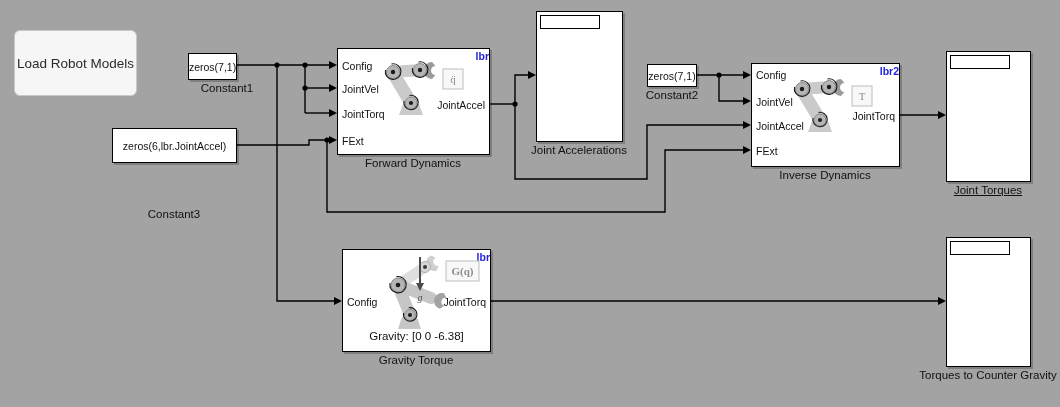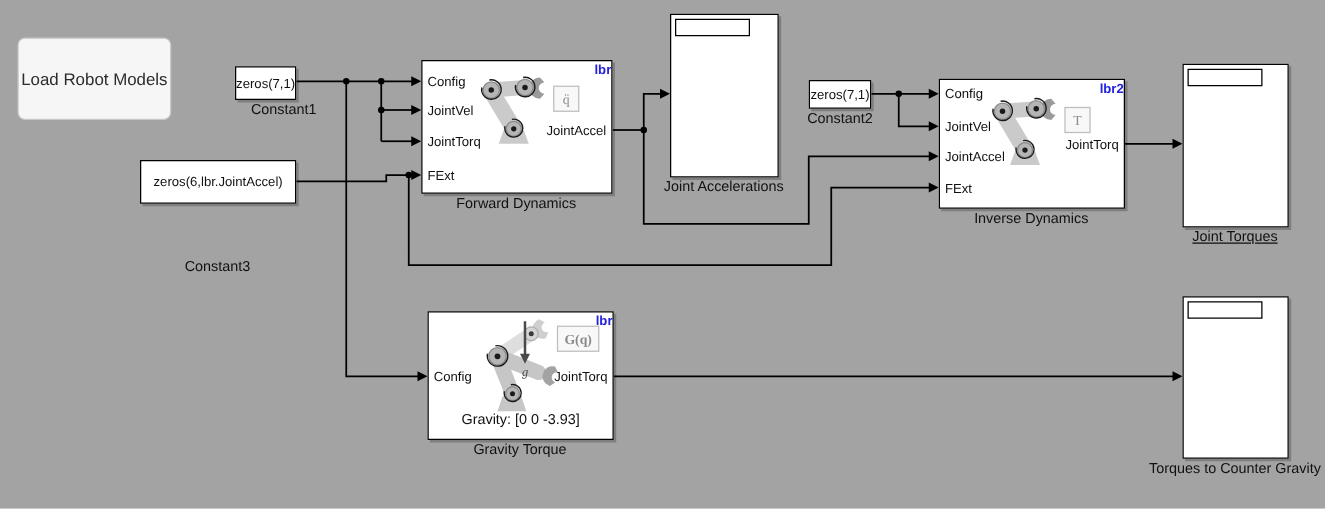--- a/index.html
+++ b/index.html
@@ -190,21 +190,21 @@
       <path d="M35.5 60 a6.8 6.8 0 1 0 5.2 -5.2" stroke="#1a1a1a" stroke-width="1.1" fill="none"></path>
 
       <g>
         <line x1="52" y1="4" x2="52" y2="31" stroke="#4a4a4a" stroke-width="2"></line>
         <path d="M48 30 h8 l-4 8 z" fill="#4a4a4a"></path>
         <text class="sym" x="52" y="48" text-anchor="middle" font-size="10" font-style="italic" fill="#4a4a4a">g</text>
       </g>
       <rect x="78" y="8" width="33" height="20" fill="#f8f8f8" stroke="#bdbdbd"></rect>
       <text class="sym" x="94.5" y="22" text-anchor="middle" font-size="11" font-weight="bold" fill="#8b8b8b">G(q)</text>
     </svg>
-    <div class="gravity-text" style="top:80px;">Gravity: [0 0 -3.93]</div>
+    <div class="gravity-text" style="top:80px;">Gravity: [0 0 -6.38]</div>
   </div>
   <div class="blk-label" style="left:416px;top:354px;">Gravity Torque</div>
 
   <div class="blk" style="left:946px;top:237px;width:85px;height:130px;">
     <div class="scope-inner"></div>
   </div>
   <div class="blk-label" style="left:988px;top:369px;">Torques to Counter Gravity</div>
 
 
 </div>

